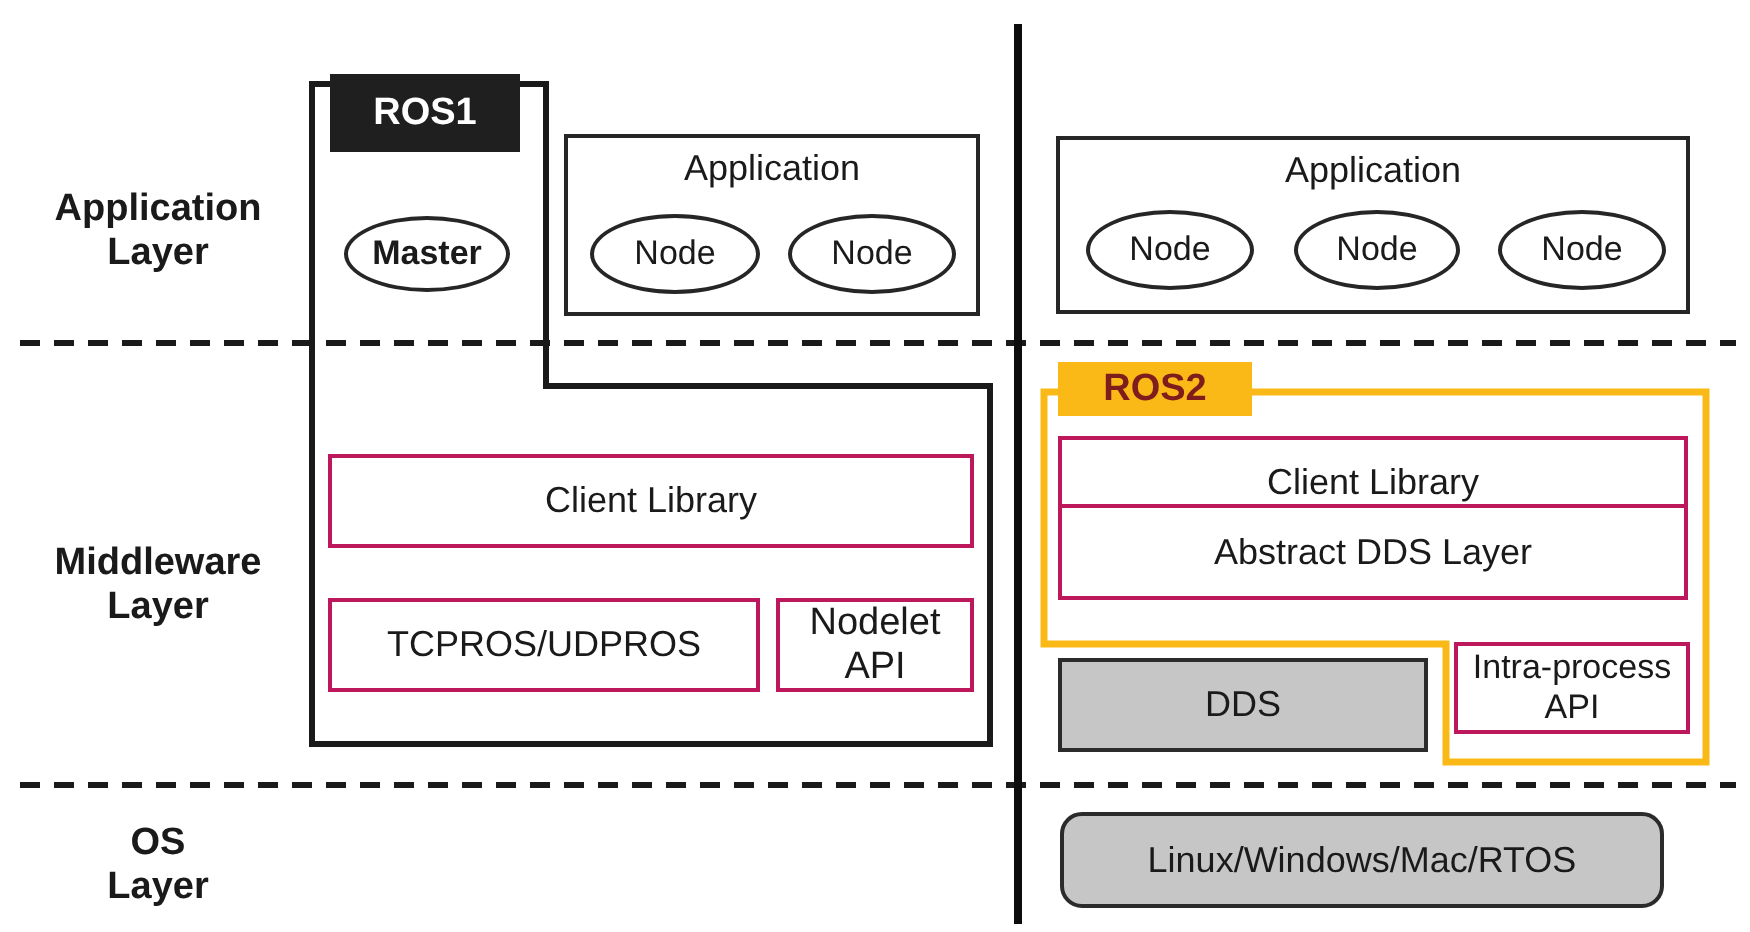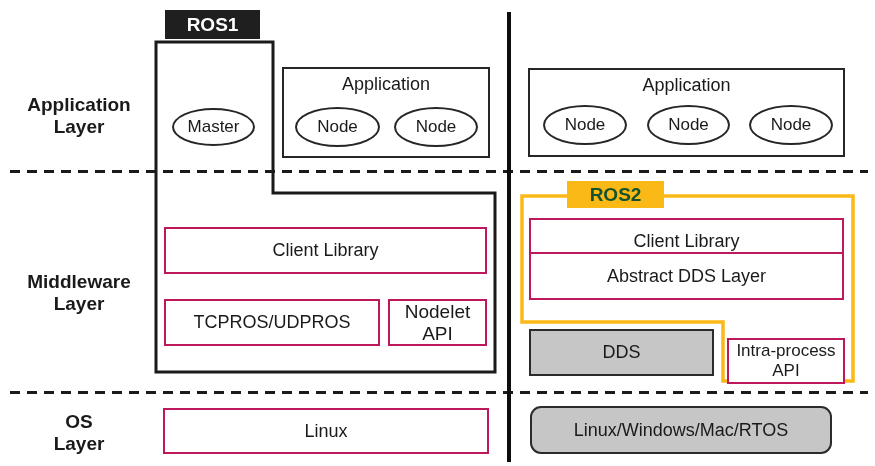--- a/index.html
+++ b/index.html
@@ -25,21 +25,21 @@
   .app-title{position:absolute;left:0;right:0;top:5px;text-align:center;font-size:18px;}
   .ellipse{
     border:2px solid #262626;border-radius:50%;background:#fff;
     display:flex;align-items:center;justify-content:center;font-size:17px;
   }
   .tag{
     display:flex;align-items:center;justify-content:center;
     font-weight:bold;font-size:19px;
   }
   .tag.ros1{background:#1f1f1f;color:#fff;}
-  .tag.ros2{background:var(--accent,#FBB917);color:#14532d;margin-left:38px;}
+  .tag.ros2{background:var(--accent,#FBB917);color:#7f1d1d;}
 </style>
 </head>
 <body>
 
 <div class="stage">
 
   <svg class="svg-layer" width="875" height="466" viewBox="0 0 875 466">
     <path class="ros1-outline" d="M156,42 L273,42 L273,193 L495,193 L495,372 L156,372 Z"></path>
     <path class="ros2-outline" d="M522,196 L853,196 L853,381 L723,381 L723,322 L522,322 Z"></path>
   </svg>
@@ -48,45 +48,44 @@
   <div class="abs dashed" style="left:10px;top:391px;width:858px;"></div>
   <div class="abs divider" style="left:507px;top:12px;height:450px;"></div>
 
   <div class="abs layer-label" style="left:6px;top:94px;width:146px;">Application
 Layer</div>
   <div class="abs layer-label" style="left:6px;top:271px;width:146px;">Middleware
 Layer</div>
   <div class="abs layer-label" style="left:6px;top:411px;width:146px;">OS
 Layer</div>
 
-  <div class="abs tag ros1" style="left:165px;top:10px;width:95px;height:29px;">ROS1</div>
+  <div class="abs tag ros1" style="left:165px;top:37px;width:95px;height:39px;">ROS1</div>
 
-  <div class="abs ellipse" style="left:172px;top:108px;width:83px;height:38px;">Master</div>
+  <div class="abs ellipse" style="left:172px;top:108px;width:83px;height:38px;font-weight:bold;">Master</div>
 
   <div class="abs app-box" style="left:282px;top:67px;width:208px;height:91px;">
     <div class="app-title">Application</div>
   </div>
   <div class="abs ellipse" style="left:295px;top:107px;width:85px;height:40px;">Node</div>
   <div class="abs ellipse" style="left:394px;top:107px;width:84px;height:40px;">Node</div>
 
   <div class="abs box" style="left:164px;top:227px;width:323px;height:47px;">Client Library</div>
   <div class="abs box" style="left:164px;top:299px;width:216px;height:47px;">TCPROS/UDPROS</div>
   <div class="abs box" style="left:388px;top:299px;width:99px;height:47px;font-size:19px;">Nodelet
 API</div>
-  <div class="abs box" style="left:163px;top:408px;width:326px;height:46px;">Linux</div>
 
   <div class="abs app-box" style="left:528px;top:68px;width:317px;height:89px;">
     <div class="app-title">Application</div>
   </div>
   <div class="abs ellipse" style="left:543px;top:105px;width:84px;height:40px;">Node</div>
   <div class="abs ellipse" style="left:647px;top:105px;width:83px;height:40px;">Node</div>
   <div class="abs ellipse" style="left:749px;top:105px;width:84px;height:40px;">Node</div>
 
   <div class="abs tag ros2" style="left:529px;top:181px;width:97px;height:27px;">ROS2</div>
 
   <div class="abs box" style="left:529px;top:218px;width:315px;height:46px;">Client Library</div>
   <div class="abs box" style="left:529px;top:252px;width:315px;height:48px;">Abstract DDS Layer</div>
   <div class="abs box gray" style="left:529px;top:329px;width:185px;height:47px;">DDS</div>
-  <div class="abs box" style="left:727px;top:338px;width:118px;height:46px;font-size:17px;">Intra-process
+  <div class="abs box" style="left:727px;top:321px;width:118px;height:46px;font-size:17px;">Intra-process
 API</div>
   <div class="abs box gray" style="left:530px;top:406px;width:302px;height:48px;border-radius:11px;">Linux/Windows/Mac/RTOS</div>
 
 </div>
 
 </body></html>

